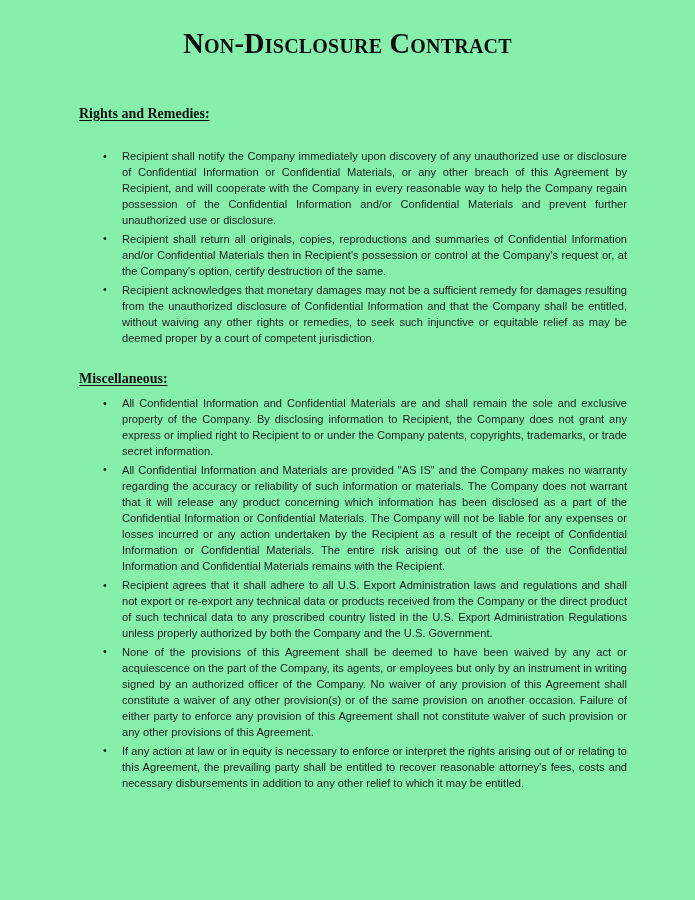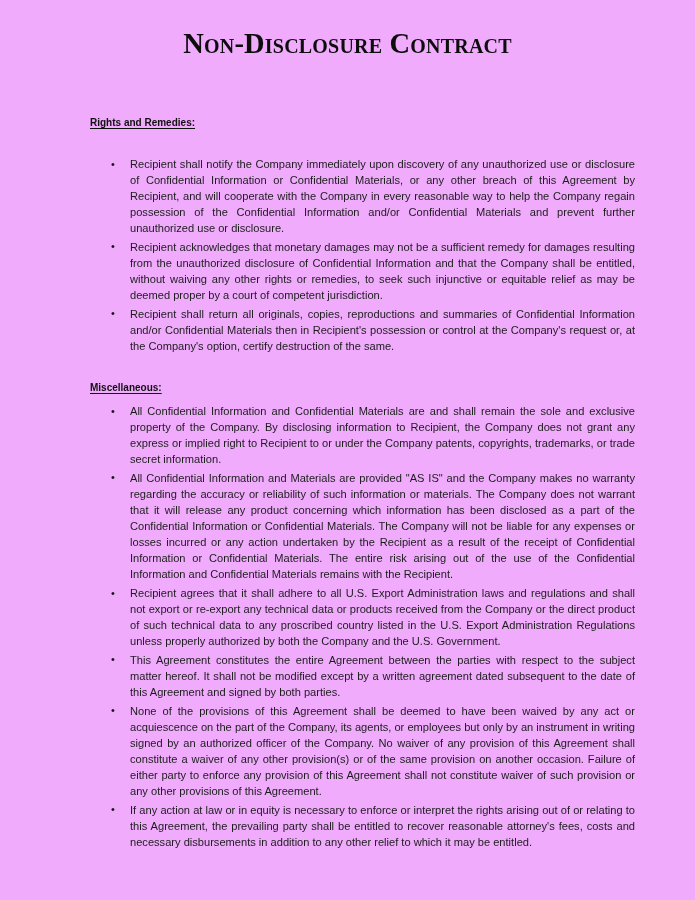--- a/index.html
+++ b/index.html
@@ -5,64 +5,64 @@
 <style>
   html, body {
     margin: 0;
     padding: 0;
     background: #ffffff;
   }
   .page {
     position: relative;
     width: 695px;
     height: 900px;
-    background: #f0abfc;
+    background: #86efac;
     overflow: hidden;
     box-sizing: border-box;
     font-family: "Liberation Sans", sans-serif;
     color: #1a1a1a;
   }
   .doc-title {
     font-family: "Liberation Serif", serif;
     font-variant: small-caps;
     font-weight: bold;
     font-size: 28.5px;
     letter-spacing: 0.2px;
     text-align: center;
     color: #0d0d0d;
     margin: 0;
     padding-top: 28px;
     line-height: 1.1;
   }
   .section-heading {
-    font-family: Liberation Sans, sans-serif;
+    font-family: Liberation Serif, serif;
     font-weight: bold;
-    font-size: 10px;
+    font-size: 14px;
     color: #111111;
     text-decoration: underline;
     text-underline-offset: 2px;
-    margin: 12px;
+    margin: 1px;
     padding: 0;
     line-height: 1.3;
   }
   .heading-rights {
     position: absolute;
     left: 78px;
     top: 104px;
   }
   .heading-misc {
     position: absolute;
     left: 78px;
     top: 369px;
   }
   .bullet-list {
     position: absolute;
     left: 96px;
     width: 527px;
-    margin: 12px;
+    margin: 4px;
     padding: 0;
     list-style: none;
   }
   .list-rights { top: 144px; }
   .list-misc   { top: 391px; }
 
   .bullet-item {
     position: relative;
     padding-left: 22px;
     margin: 0 0 2.5px 0;
@@ -91,28 +91,27 @@
 <body>
 
 <div class="page">
 
   <h1 class="doc-title">Non-Disclosure Contract</h1>
 
   <h2 class="section-heading heading-rights">Rights and Remedies:</h2>
 
   <ul class="bullet-list list-rights">
     <li class="bullet-item">Recipient shall notify the Company immediately upon discovery of any unauthorized use or disclosure of Confidential Information or Confidential Materials, or any other breach of this Agreement by Recipient, and will cooperate with the Company in every reasonable way to help the Company regain possession of the Confidential Information and/or Confidential Materials and prevent further unauthorized use or disclosure.</li>
+    <li class="bullet-item">Recipient shall return all originals, copies, reproductions and summaries of Confidential Information and/or Confidential Materials then in Recipient's possession or control at the Company's request or, at the Company's option, certify destruction of the same.</li>
     <li class="bullet-item">Recipient acknowledges that monetary damages may not be a sufficient remedy for damages resulting from the unauthorized disclosure of Confidential Information and that the Company shall be entitled, without waiving any other rights or remedies, to seek such injunctive or equitable relief as may be deemed proper by a court of competent jurisdiction.</li>
-    <li class="bullet-item">Recipient shall return all originals, copies, reproductions and summaries of Confidential Information and/or Confidential Materials then in Recipient's possession or control at the Company's request or, at the Company's option, certify destruction of the same.</li>
   </ul>
 
   <h2 class="section-heading heading-misc">Miscellaneous:</h2>
 
   <ul class="bullet-list list-misc">
     <li class="bullet-item">All Confidential Information and Confidential Materials are and shall remain the sole and exclusive property of the Company.  By disclosing information to Recipient, the Company does not grant any express or implied right to Recipient to or under the Company patents, copyrights, trademarks, or trade secret information.</li>
     <li class="bullet-item">All Confidential Information and Materials are provided "AS IS" and the Company makes no warranty regarding the accuracy or reliability of such information or materials. The Company does not warrant that it will release any product concerning which information has been disclosed as a part of the Confidential Information or Confidential Materials. The Company will not be liable for any expenses or losses incurred or any action undertaken by the Recipient as a result of the receipt of Confidential Information or Confidential Materials. The entire risk arising out of the use of the Confidential Information and Confidential Materials remains with the Recipient.</li>
     <li class="bullet-item">Recipient agrees that it shall adhere to all U.S. Export Administration laws and regulations and shall not export or re-export any technical data or products received from the Company or the direct product of such technical data to any proscribed country listed in the U.S. Export Administration Regulations unless properly authorized by both the Company and the U.S. Government.</li>
-    <li class="bullet-item">This Agreement constitutes the entire Agreement between the parties with respect to the subject matter hereof.  It shall not be modified except by a written agreement dated subsequent to the date of this Agreement and signed by both parties.</li>
     <li class="bullet-item">None of the provisions of this Agreement shall be deemed to have been waived by any act or acquiescence on the part of the Company, its agents, or employees but only by an instrument in writing signed by an authorized officer of the Company.  No waiver of any provision of this Agreement shall constitute a waiver of any other provision(s) or of the same provision on another occasion.  Failure of either party to enforce any provision of this Agreement shall not constitute waiver of such provision or any other provisions of this Agreement.</li>
     <li class="bullet-item">If any action at law or in equity is necessary to enforce or interpret the rights arising out of or relating to this Agreement, the prevailing party shall be entitled to recover reasonable attorney's fees, costs and necessary disbursements in addition to any other relief to which it may be entitled.</li>
   </ul>
 
 </div>
 
 </body></html>

